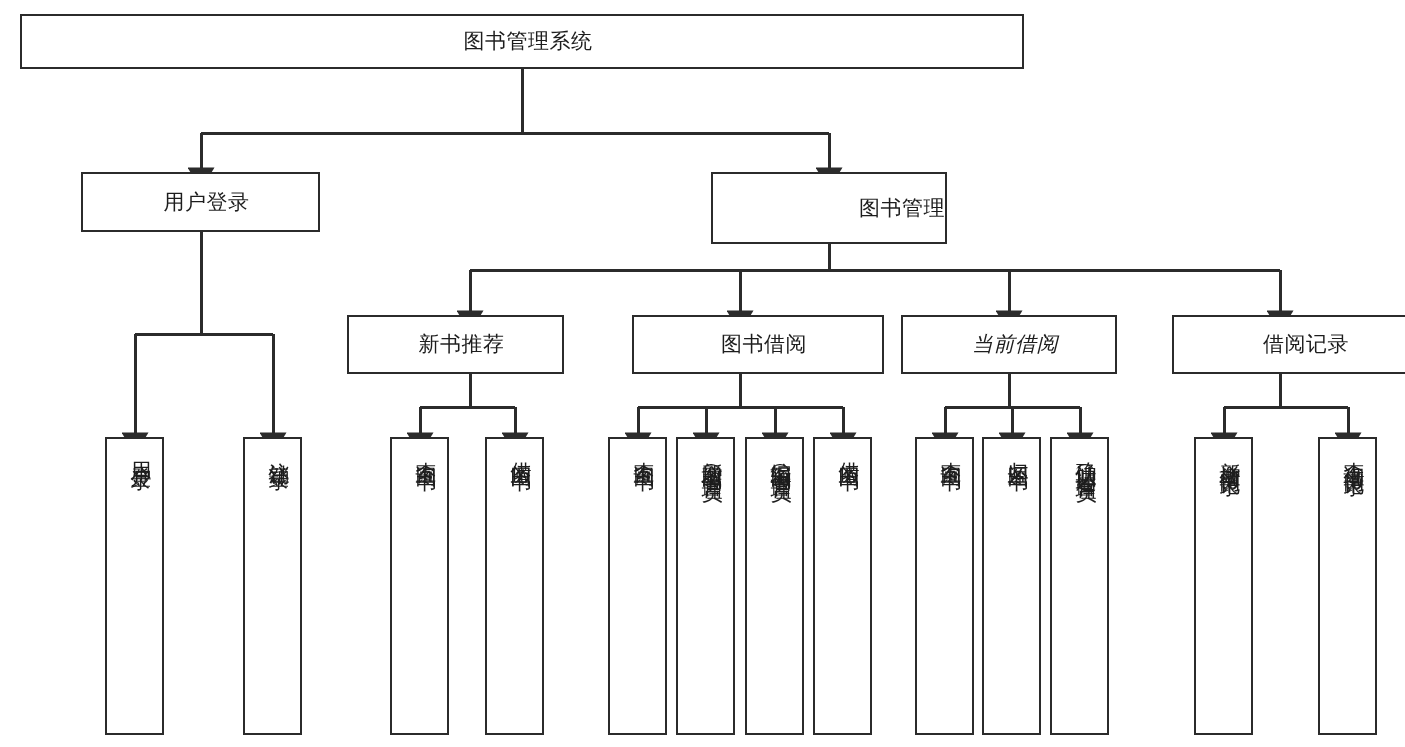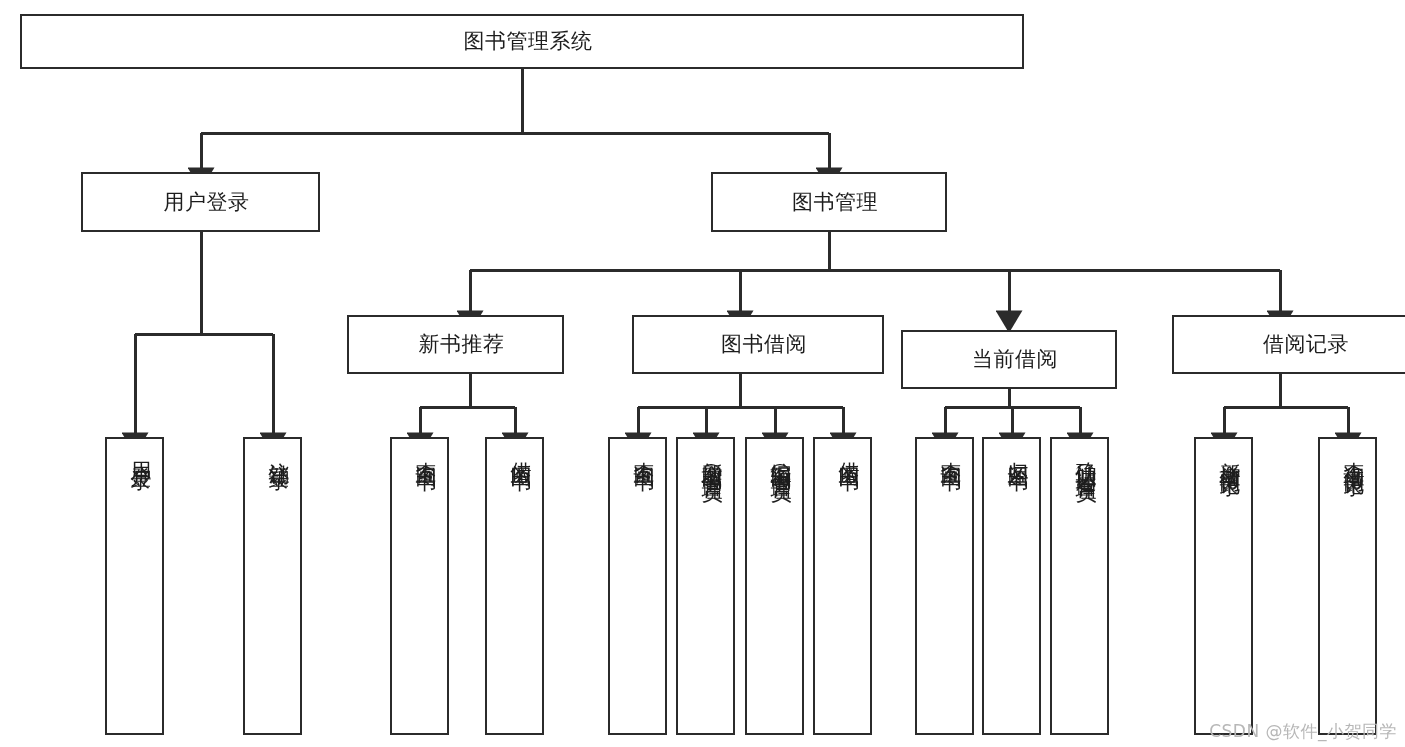--- a/index.html
+++ b/index.html
@@ -116,30 +116,30 @@
       </g>
   </svg>
 
   <div id="nodes-layer">
       <div class="node" style="left: 20px; top: 14px; width: 1004px; height: 55px;">
         <span class="node-label">图书管理系统</span>
       </div>
       <div class="node" style="left: 81px; top: 172px; width: 239px; height: 60px;">
         <span class="node-label">用户登录</span>
       </div>
-      <div class="node" style="left: 711px; top: 172px; width: 236px; height: 60px;">
+      <div class="node" style="left: 711px; top: 172px; width: 236px; height: 72px; justify-content: flex-end;">
         <span class="node-label">图书管理</span>
       </div>
       <div class="node" style="left: 347px; top: 315px; width: 217px; height: 59px;">
         <span class="node-label">新书推荐</span>
       </div>
       <div class="node" style="left: 632px; top: 315px; width: 252px; height: 59px;">
         <span class="node-label">图书借阅</span>
       </div>
-      <div class="node" style="left: 901px; top: 330px; width: 216px; height: 59px;">
+      <div class="node" style="left: 901px; top: 315px; width: 216px; height: 59px; font-style: italic;">
         <span class="node-label">当前借阅</span>
       </div>
       <div class="node" style="left: 1172px; top: 315px; width: 256px; height: 59px;">
         <span class="node-label">借阅记录</span>
       </div>
       <div class="node leaf" style="left: 105px; top: 437px; width: 59px; height: 298px;">
         <span class="node-label">用户登录</span>
       </div>
       <div class="node leaf" style="left: 243px; top: 437px; width: 59px; height: 298px;">
         <span class="node-label">注销登录</span>
@@ -172,14 +172,13 @@
         <span class="node-label">确认归还（管理员）</span>
       </div>
       <div class="node leaf" style="left: 1194px; top: 437px; width: 59px; height: 298px;">
         <span class="node-label">新增借阅记录</span>
       </div>
       <div class="node leaf" style="left: 1318px; top: 437px; width: 59px; height: 298px;">
         <span class="node-label">查询借阅记录</span>
       </div>
     </div>
 
-  <div id="watermark">CSDN @软件_小贺同学</div>
 </div>
 
 </body></html>

